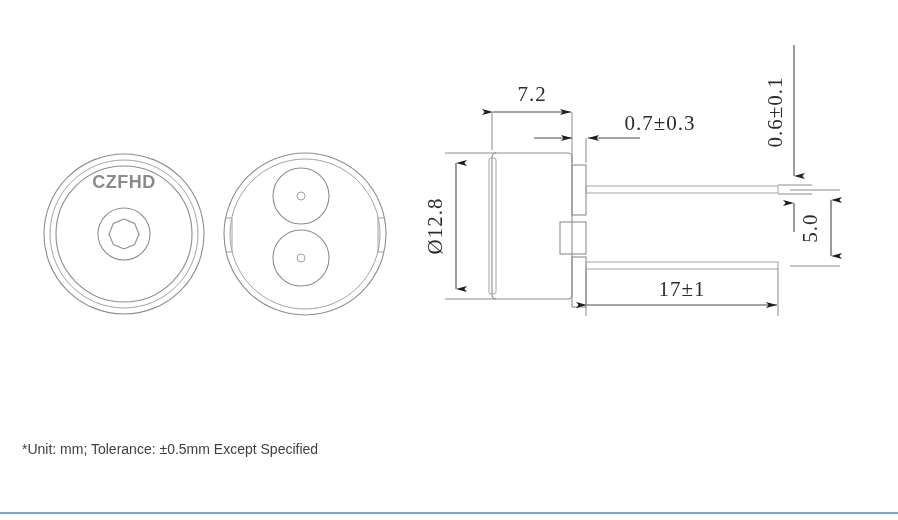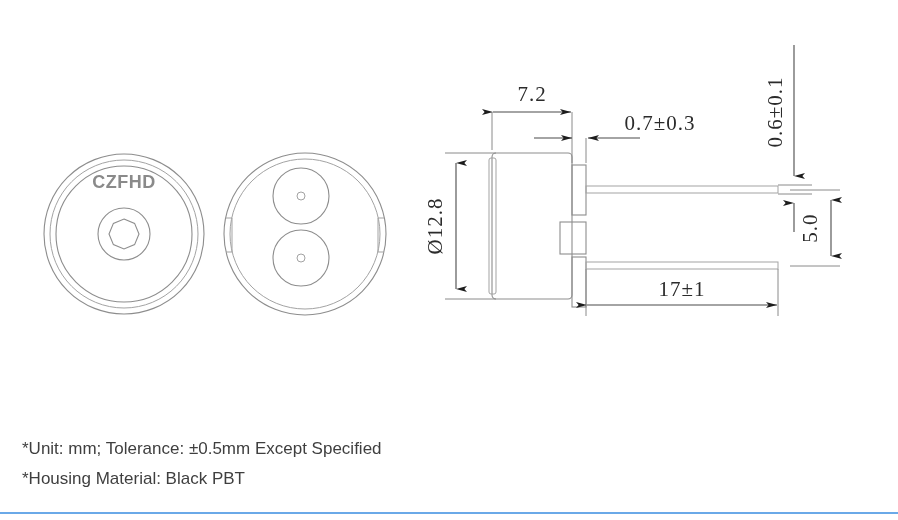--- a/index.html
+++ b/index.html
@@ -28,21 +28,21 @@
     display: block;
   }
   .notes {
     position: absolute;
     left: 22px;
     top: 434px;
     width: 700px;
   }
   .note-line {
     font-family: "Liberation Sans", sans-serif;
-    font-size: 17px;
+    font-size: 14px;
     line-height: 30px;
     color: #3f3f3f;
     white-space: pre;
   }
   .bottom-rule {
     position: absolute;
     left: 0;
     top: 512px;
     width: 898px;
     height: 2px;
@@ -191,18 +191,17 @@
     <g>
       <line x1="586" y1="269" x2="586" y2="316" class="ext-line"></line>
       <line x1="778" y1="269" x2="778" y2="316" class="ext-line"></line>
       <line x1="587" y1="305" x2="777" y2="305" class="dim-line" marker-start="url(#arrowLeft)" marker-end="url(#arrowRight)"></line>
       <text x="682" y="296" text-anchor="middle" class="dim-text">17±1</text>
     </g>
   </svg>
 
   <div class="notes">
     <div class="note-line">*Unit: mm; Tolerance: ±0.5mm Except Specified</div>
-    <div class="note-line">*Housing Material: Black PBT</div>
   </div>
 
   <div class="bottom-rule"></div>
 
 </div>
 
 </body></html>

